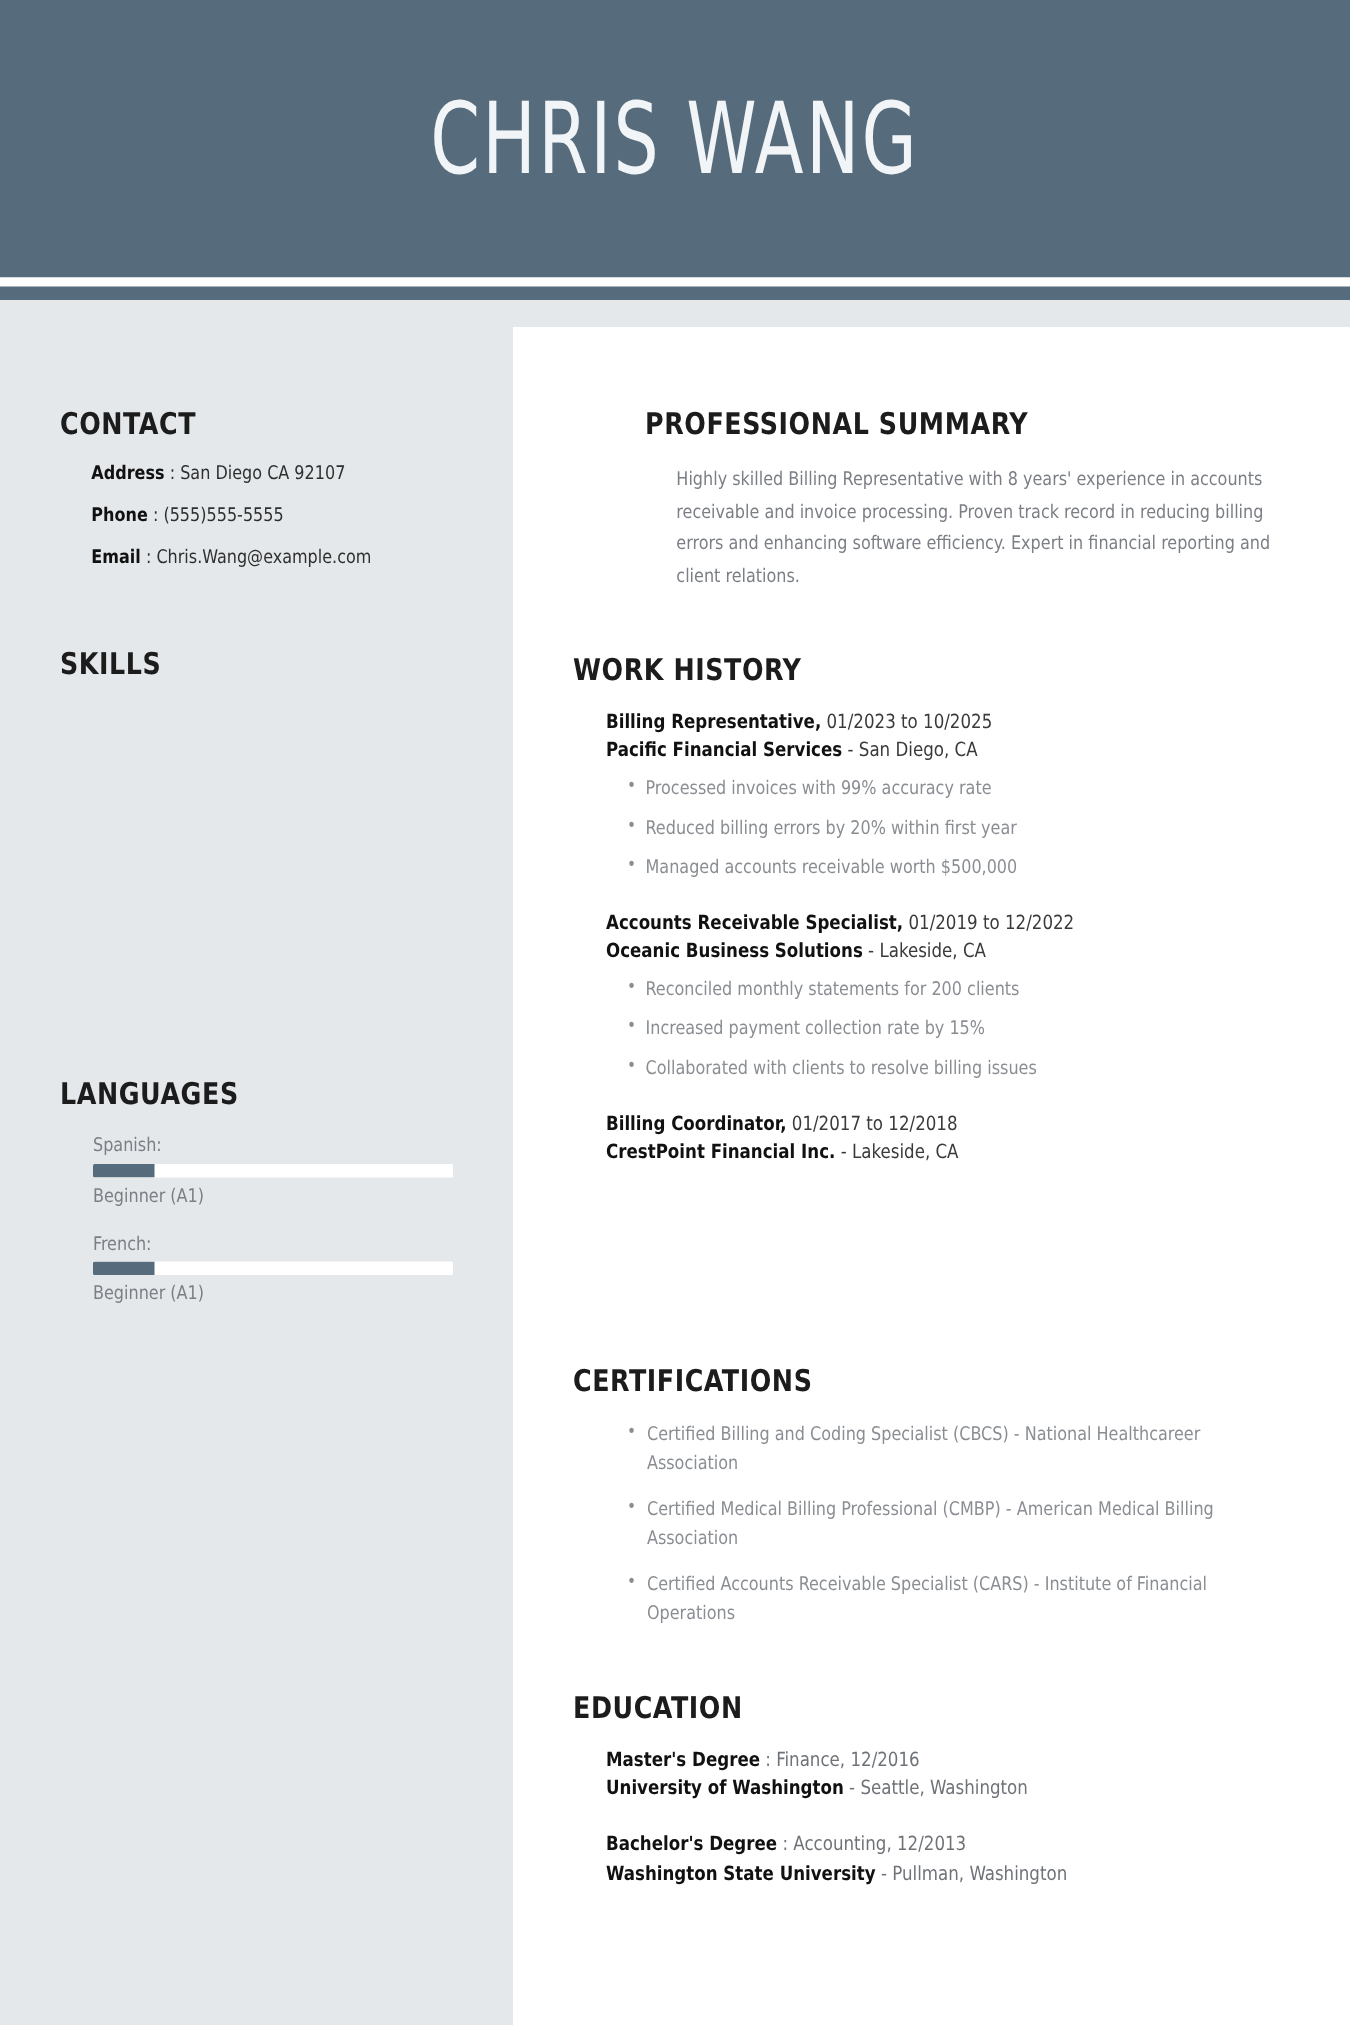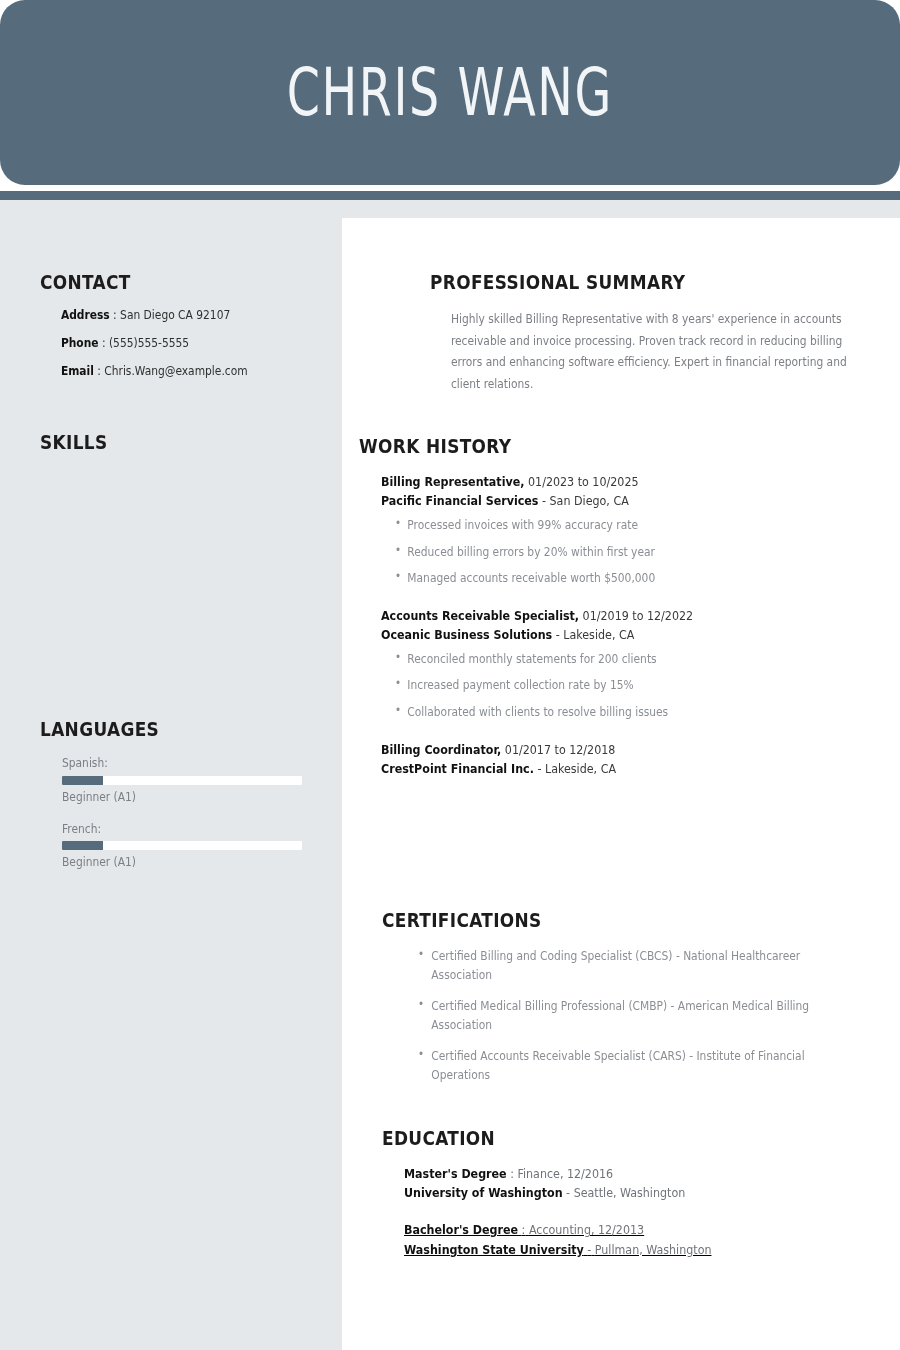--- a/index.html
+++ b/index.html
@@ -8,21 +8,21 @@
     background:#ffffff;
     font-family:"Liberation Sans", sans-serif;
     -webkit-font-smoothing:antialiased;
   }
   .page { position:relative; width:900px; height:1350px; overflow:hidden; background:#fff; }
 
   
   .header {
     position:absolute; left:0; top:0; width:900px; height:185px;
     background:#566b7b;
-    display:flex; align-items:center; justify-content:center;border-radius:25px;
+    display:flex; align-items:center; justify-content:center;
   }
   .name {
     color:#f2f5f7;
     font-family:"DejaVu Sans Condensed","Liberation Sans Narrow","Liberation Sans", sans-serif;
     font-size:66px; font-weight:300; letter-spacing:2px;
     transform:scaleX(0.80); transform-origin:center;
     white-space:nowrap; line-height:1;
   }
   .hdr-gap { position:absolute; left:0; top:185px; width:900px; height:6px; background:#ffffff; }
   .hdr-rule { position:absolute; left:0; top:191px; width:900px; height:9px; background:#566b7b; }
@@ -119,21 +119,21 @@
     position:relative; padding-left:14px; margin-bottom:11px; width:450px;
     font-family:"DejaVu Sans Condensed","Liberation Sans Narrow","Liberation Sans", sans-serif;
     font-size:12.5px; color:#8a8e93; line-height:1.55;
     transform:scaleX(0.95); transform-origin:left center;
   }
   ul.cert-list li::before {
     content:"•"; position:absolute; left:0; top:-1px; color:#8a8e93; font-size:12px;
   }
 
   .edu { padding-left:22px; margin-bottom:18px; }
-  .edu:last-child { margin-bottom:0;text-decoration:underline; }
+  .edu:last-child { margin-bottom:0; }
   .edu-line {
     font-family:"DejaVu Sans Condensed","Liberation Sans Narrow","Liberation Sans", sans-serif;
     font-size:13px; line-height:1.48; color:#6f7378;
     transform:scaleX(0.95); transform-origin:left center; white-space:nowrap;
   }
   .edu-line b { font-weight:bold; color:#111; }
 </style>
 </head>
 <body>
 
@@ -188,21 +188,21 @@
       </div>
       <div class="lang-level">Beginner (A1)</div>
     </div>
   </div>
 
   <div class="mn-block" style="top:270px; left:382px;margin-left:48px;">
     <div class="sec-title">PROFESSIONAL SUMMARY</div>
     <div class="summary">Highly skilled Billing Representative with 8 years' experience in accounts receivable and invoice processing. Proven track record in reducing billing errors and enhancing software efficiency. Expert in financial reporting and client relations.</div>
   </div>
 
-  <div class="mn-block" style="top:434px; left:359px;">
+  <div class="mn-block" style="top:434px; left:382px;">
     <div class="sec-title">WORK HISTORY</div>
 
     <div class="job">
       <div class="job-line">
         <b>Billing Representative,</b>
         <span>01/2023 to 10/2025</span>
       </div>
       <div class="job-line">
         <b>Pacific Financial Services</b>
         <span>-</span>

